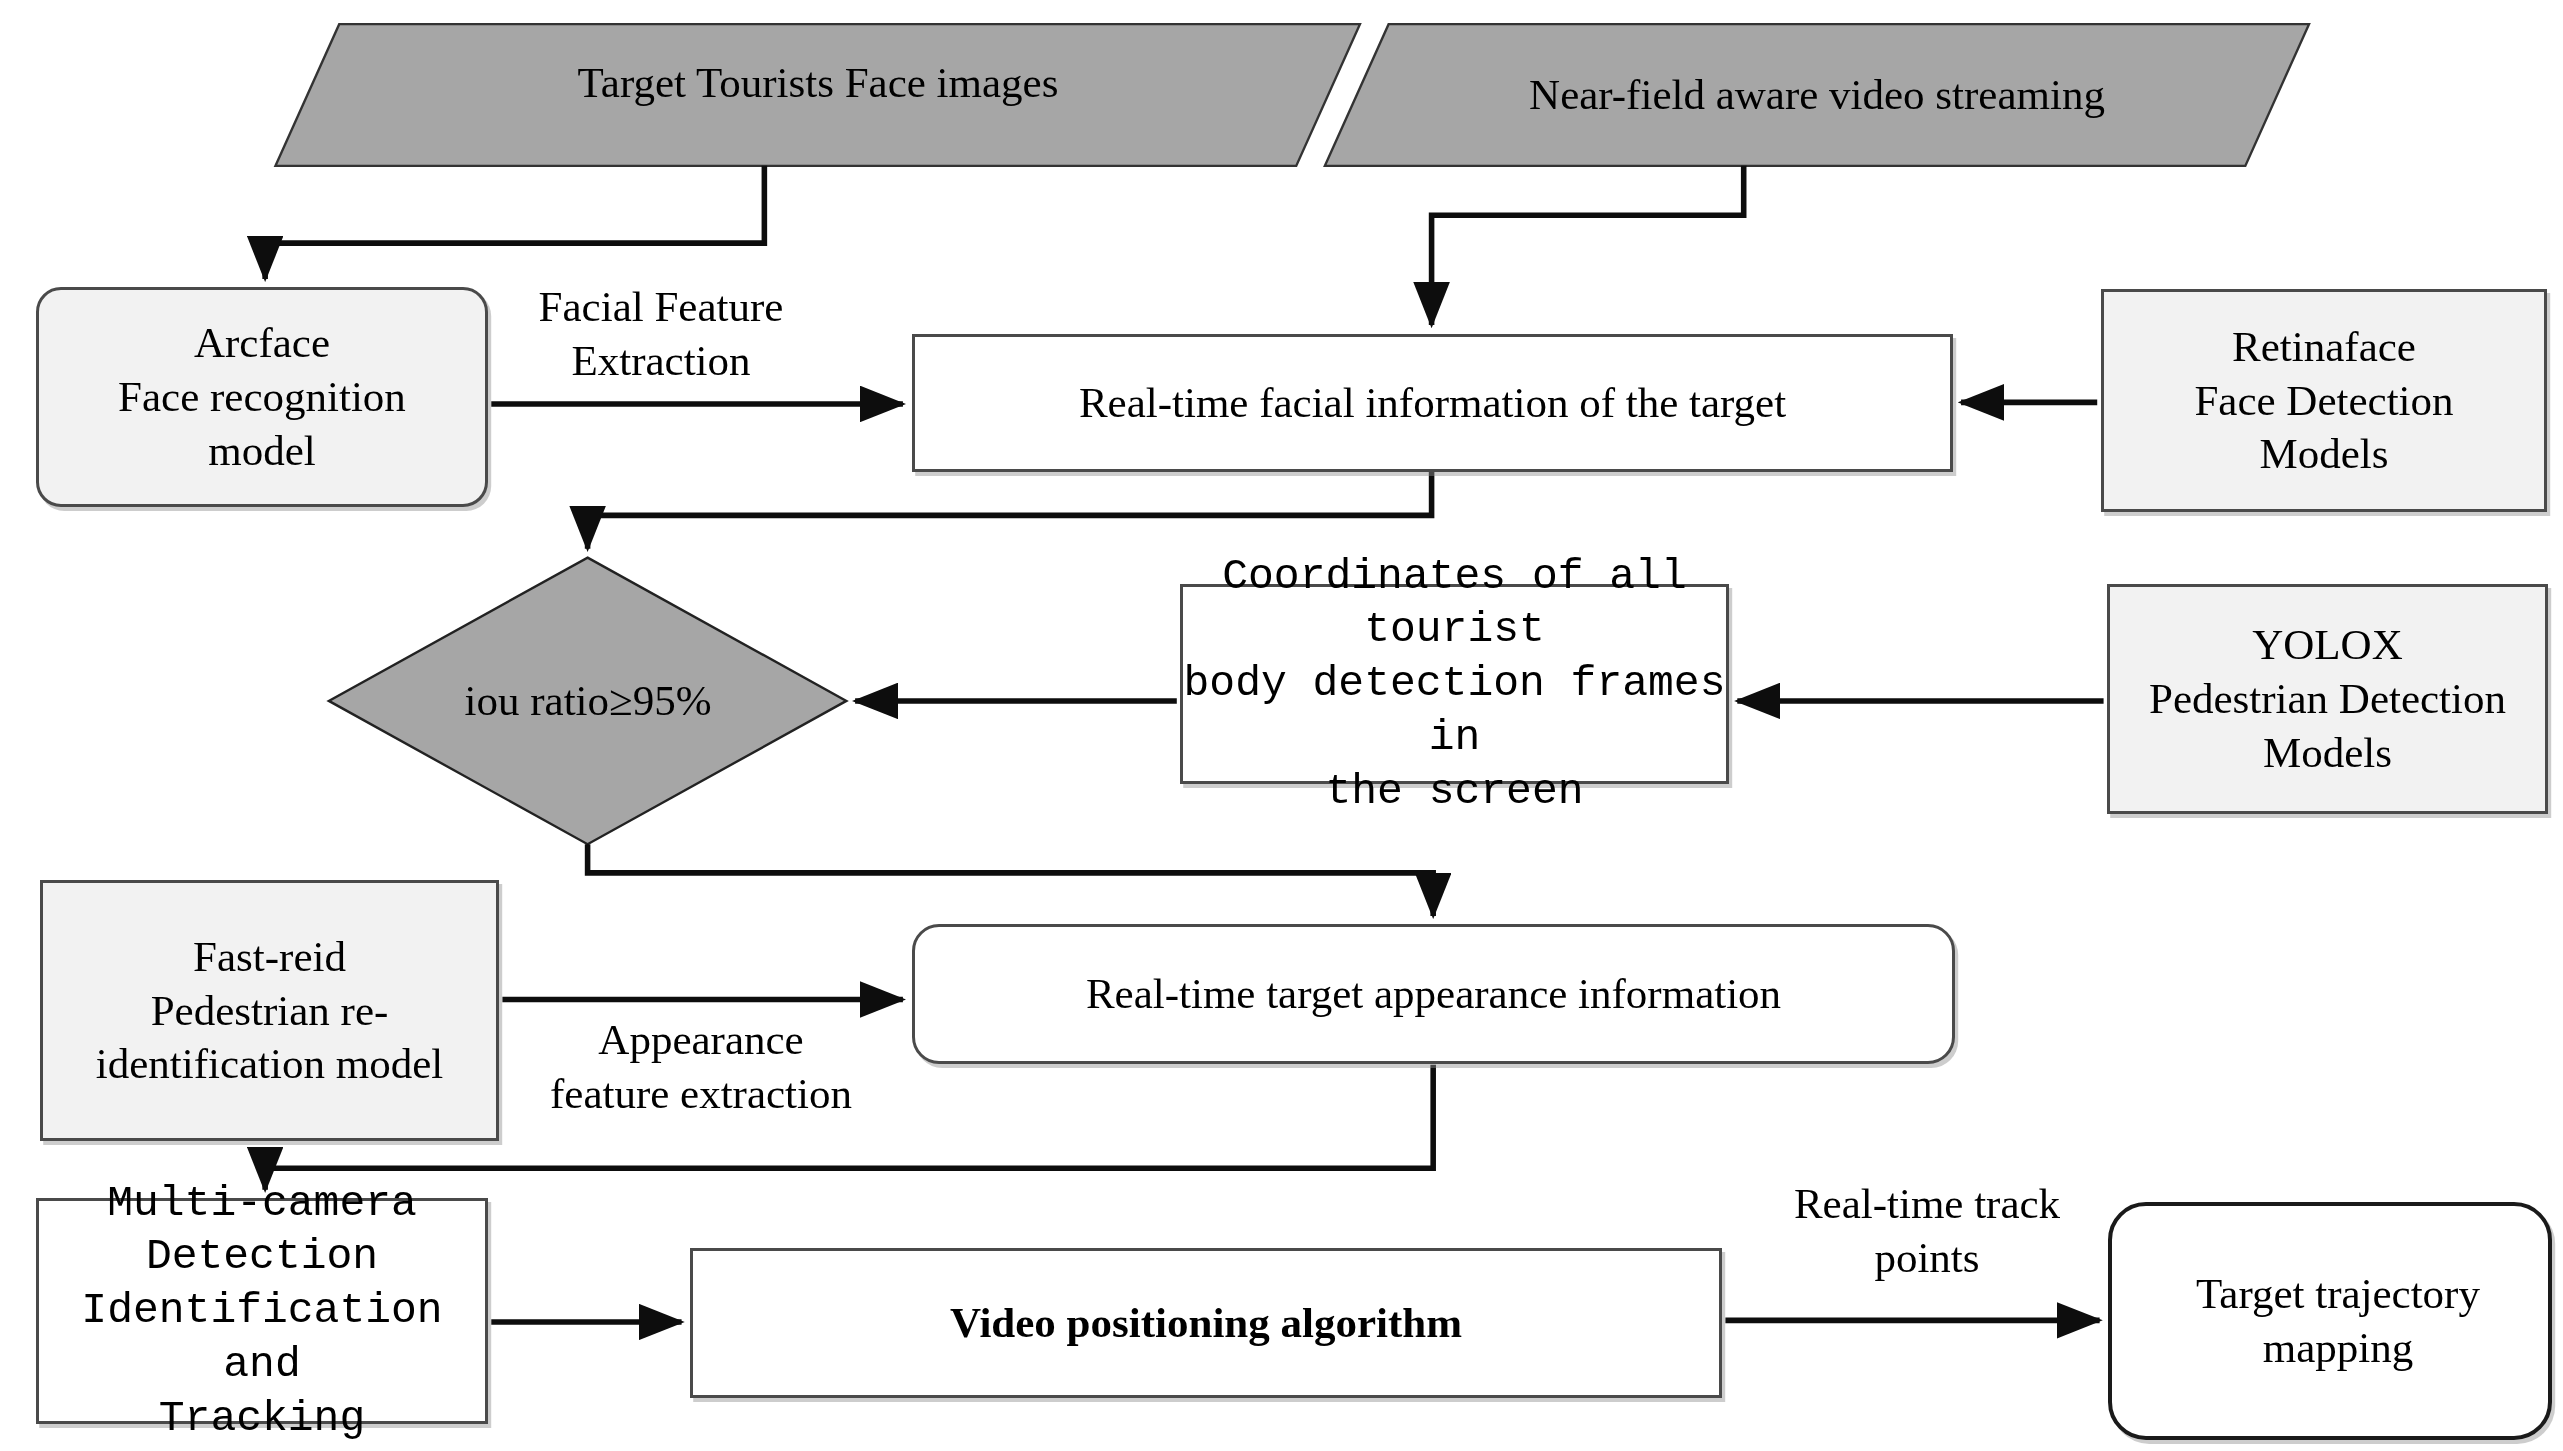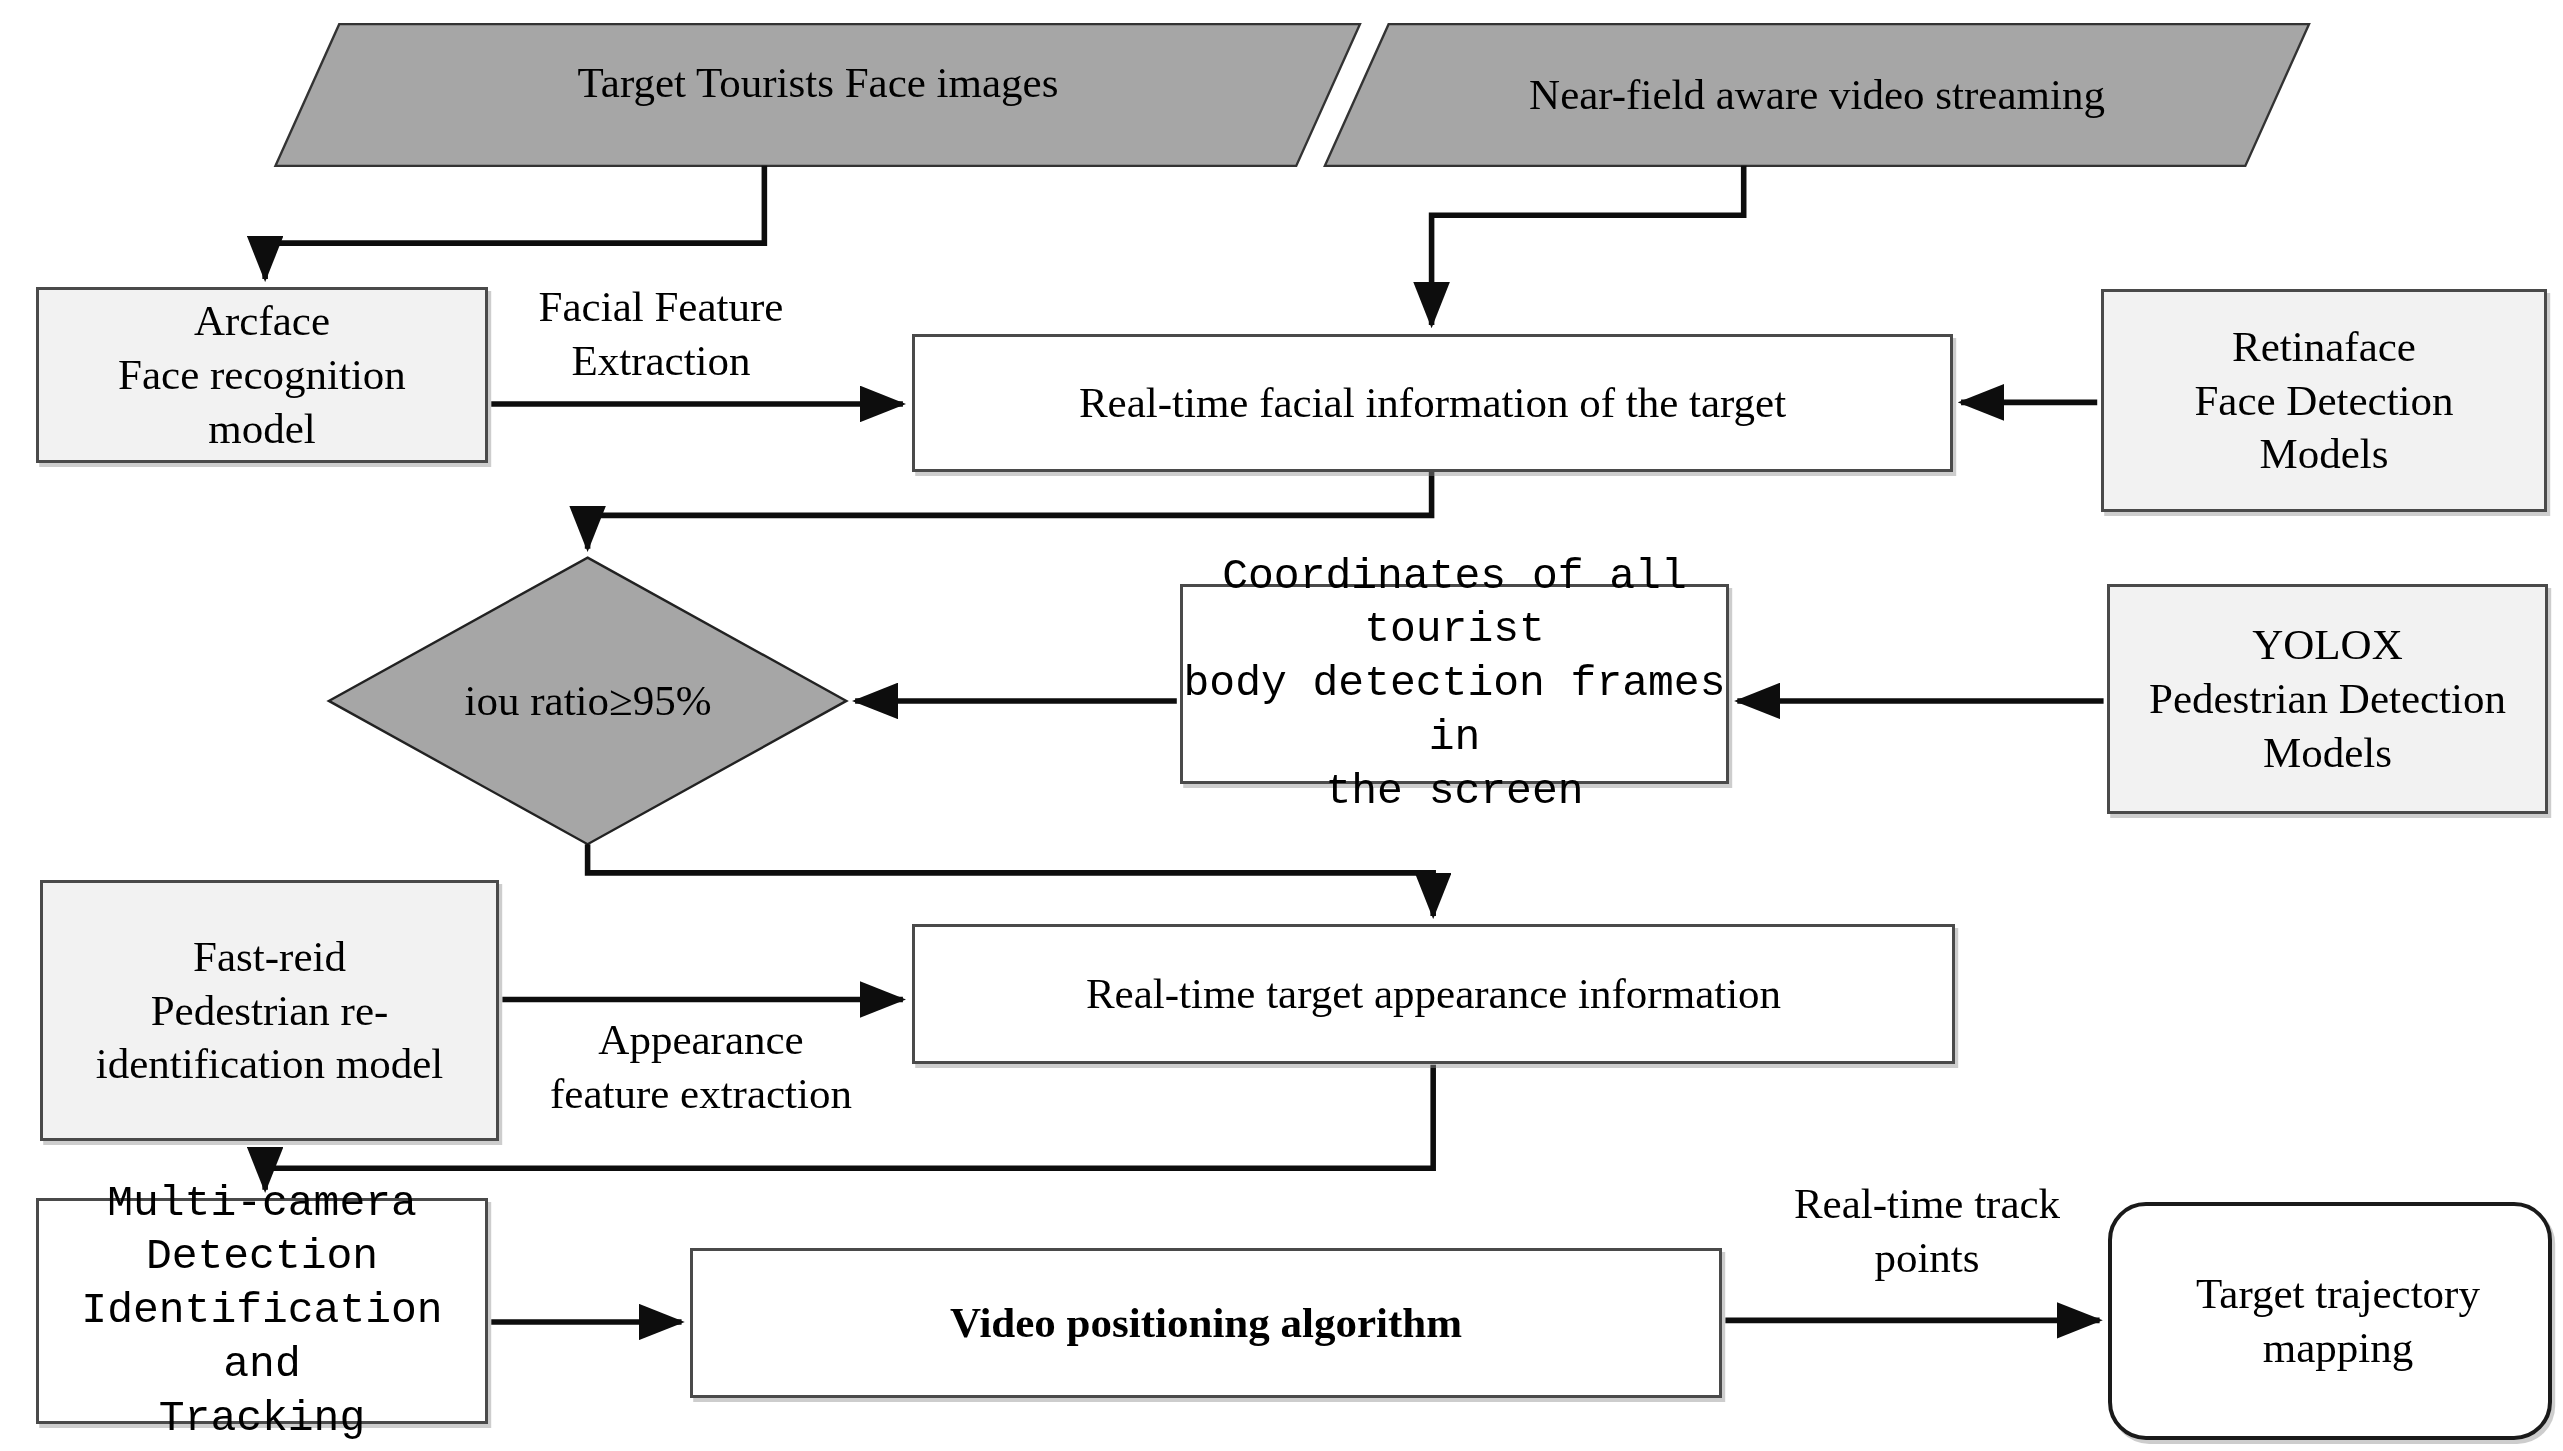--- a/index.html
+++ b/index.html
@@ -68,21 +68,21 @@
     <path d="M 1800,1337 V 1467 H 333 V 1494" fill="none" stroke="#0d0d0d" stroke-width="7" marker-end="url(#arrow)"></path>
     <path d="M 617,1660 H 856" fill="none" stroke="#0d0d0d" stroke-width="7" marker-end="url(#arrow)"></path>
     <path d="M 2167,1658 H 2637" fill="none" stroke="#0d0d0d" stroke-width="7" marker-end="url(#arrow)"></path>
   </svg>
 
   <div class="node shape-text" style="left:276px;top:24px;width:1084px;height:118px;">Target Tourists Face images</div>
   <div class="node shape-text" style="left:1325px;top:24px;width:984px;height:142px;">Near-field aware video streaming</div>
 
   <div class="node shape-text" style="left:329px;top:557px;width:518px;height:287px;">iou ratio≥95%</div>
 
-  <div class="node rectnode light" style="left:36px;top:287px;width:452px;height:176px;">Arcface
+  <div class="node rectnode light" style="left:36px;top:287px;width:452px;height:220px;border-radius:25px;">Arcface
 Face recognition
 model</div>
 
   <div class="node rectnode white" style="left:912px;top:334px;width:1041px;height:138px;">Real-time facial information of the target</div>
 
   <div class="node rectnode light" style="left:2101px;top:289px;width:446px;height:223px;">Retinaface
 Face Detection
 Models</div>
 
   <div class="node rectnode white" style="left:1180px;top:584px;width:549px;height:200px;font-family:Liberation Mono, monospace;">Coordinates of all tourist
@@ -90,21 +90,21 @@
 the screen</div>
 
   <div class="node rectnode light" style="left:2107px;top:584px;width:441px;height:230px;">YOLOX
 Pedestrian Detection
 Models</div>
 
   <div class="node rectnode light" style="left:40px;top:880px;width:459px;height:261px;">Fast-reid
 Pedestrian re-
 identification model</div>
 
-  <div class="node rectnode white" style="left:912px;top:924px;width:1043px;height:140px;">Real-time target appearance information</div>
+  <div class="node rectnode white" style="left:912px;top:924px;width:1043px;height:140px;border-radius:27px;">Real-time target appearance information</div>
 
   <div class="node rectnode white" style="left:36px;top:1198px;width:452px;height:226px;font-family:Liberation Mono, monospace;">Multi-camera
 Detection
 Identification and
 Tracking</div>
 
   <div class="node rectnode white" style="left:690px;top:1248px;width:1032px;height:150px;font-weight:bold;">Video positioning algorithm</div>
 
   <div class="node rounded white" style="left:2108px;top:1202px;width:444px;height:238px;">Target trajectory
 mapping</div>

